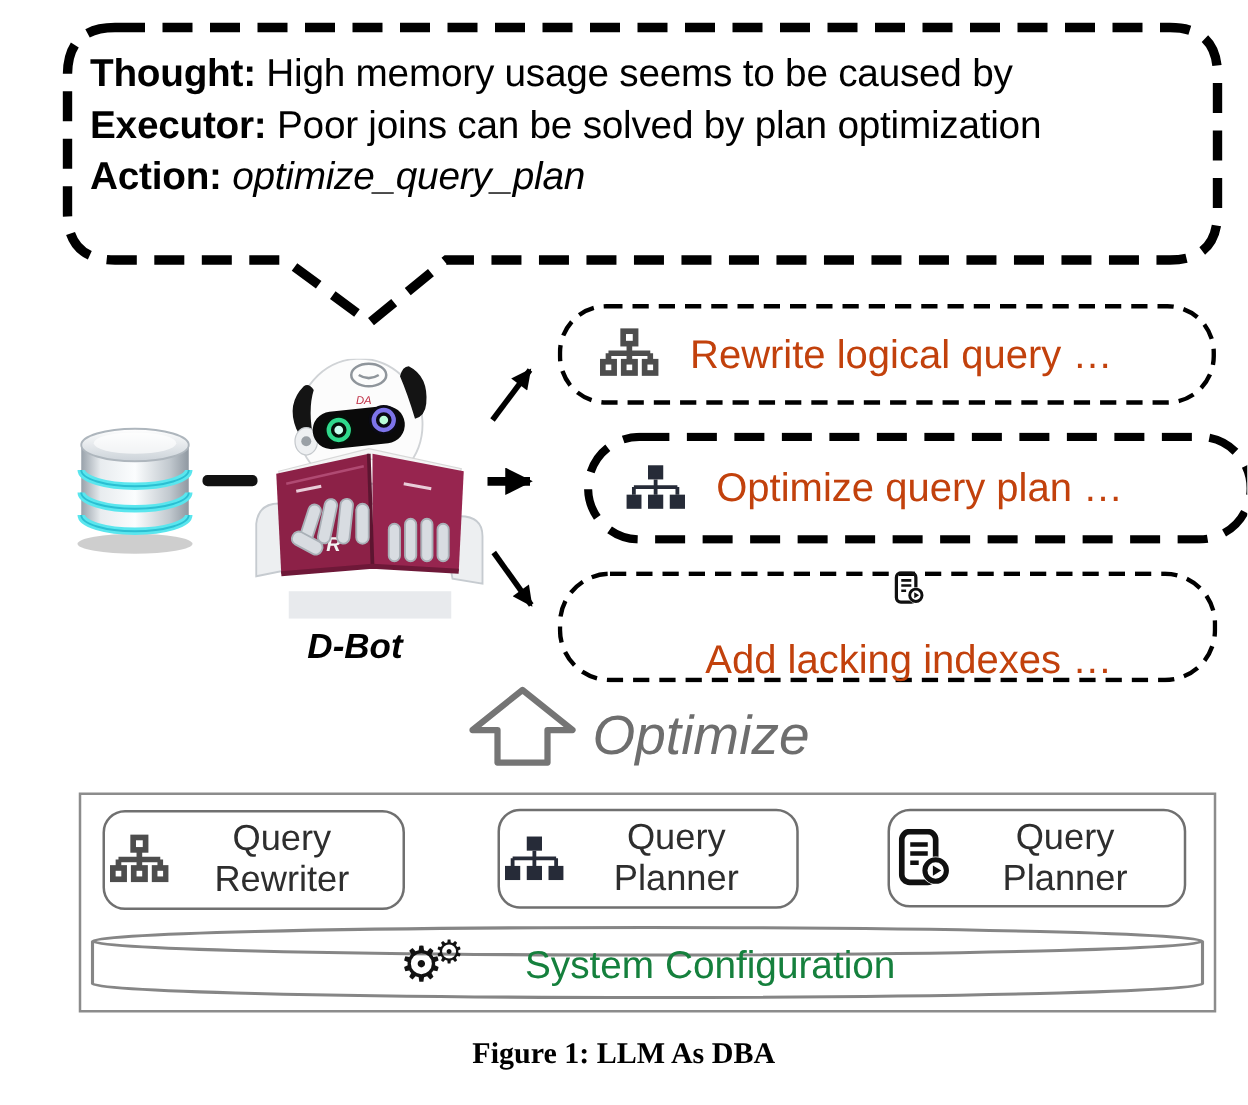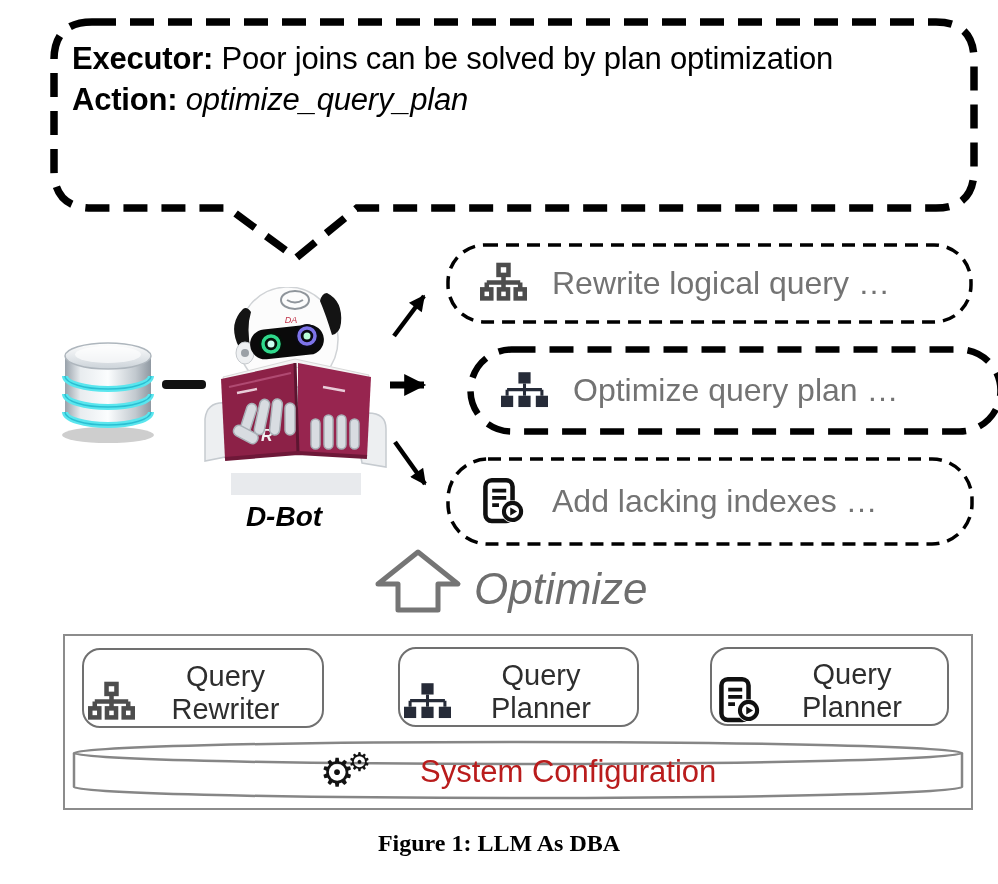--- a/index.html
+++ b/index.html
@@ -24,43 +24,43 @@
   .dbot-label{position:absolute;left:179px;top:501px;width:210px;text-align:center;
     font-size:28px;font-weight:bold;font-style:italic;letter-spacing:0;}
 
   .overlay{position:absolute;left:0;top:0;pointer-events:none;}
 
   
   .abox{position:absolute;display:flex;align-items:center;gap:25px;padding-left:34px;box-sizing:border-box;}
   .abox .outline{position:absolute;left:0;top:0;}
   .abox1{left:446px;top:243px;width:527px;height:81px;}
   .abox2{left:467px;top:346px;width:537px;height:89px;}
-  .abox3{left:446px;top:457px;width:528px;height:89px;}
+  .abox3{left:446px;top:457px;width:528px;height:89px;flex-direction:column;}
   .aicon{width:47px;height:47px;position:relative;}
-  .alabel{font-size:32px;color:#737373;white-space:nowrap;position:relative;}
+  .alabel{font-size:32px;color:#c2410c;white-space:nowrap;position:relative;}
 
   
   .doc-arrow{position:absolute;left:372px;top:548px;}
   .doc-label{position:absolute;left:474px;top:564px;font-size:44px;font-style:italic;color:#6e6e6e;}
 
   
   .panel{position:absolute;left:63px;top:634px;width:910px;height:176px;border:2px solid #8c8c8c;box-sizing:border-box;background:#fff;}
-  .qbox{position:absolute;display:flex;align-items:flex-end;border:2px solid #707070;border-radius:18px;box-sizing:border-box;
+  .qbox{position:absolute;display:flex;align-items:center;border:2px solid #707070;border-radius:18px;box-sizing:border-box;
         padding-left:4px;background:#fff;}
   .q1{left:17px;top:12px;width:242px;height:80px;}
   .q2{left:333px;top:11px;width:241px;height:80px;}
   .q3{left:645px;top:11px;width:239px;height:79px;}
   .qicon{width:47px;height:47px;flex:0 0 auto;}
   .qtext{flex:1;text-align:center;font-size:29px;line-height:1.13;color:#2e2e2e;padding-right:6px;}
   .cyl-svg{position:absolute;left:5px;top:102px;}
   .cyl-row{position:absolute;left:5px;top:114px;width:896px;height:44px;display:flex;align-items:center;justify-content:center;gap:42px;}
   .gears{display:inline-block;position:relative;color:#121212;font-family:"DejaVu Sans",sans-serif;line-height:1;white-space:nowrap;}
   .gears .g1{font-size:39px;}
   .gears .g2{font-size:26px;position:relative;left:-7px;top:-15px;}
-  .cyl-label{font-size:31px;color:#b91c1c;}
+  .cyl-label{font-size:31px;color:#15803d;}
 
   
   .caption{position:absolute;left:0;top:830px;width:100%;text-align:center;
     font-family:"Liberation Serif","DejaVu Serif",serif;font-weight:bold;font-size:24px;color:#000;}
 </style>
 </head>
 <body>
 
 <div class="stage">
 
@@ -92,20 +92,21 @@
         <path d="M30.5 32.5 L38 37 L30.5 41.5 Z" fill="#101010"></path>
       </symbol>
     </defs>
   </svg>
 
   <div class="bubble">
     <svg class="bubble-outline" width="928" height="262" viewBox="0 0 928 262">
       <path d="M 42,4 H 886 Q 924,4 924,42 V 152 Q 924,190 886,190 H 307 L 246,240 L 178,190 H 42 Q 4,190 4,152 V 42 Q 4,4 42,4 Z" fill="none" stroke="#000" stroke-width="7.5" stroke-dasharray="24 14"></path>
     </svg>
     <div class="bubble-text">
+      <div class="bline"><b>Thought:</b><span> High memory usage seems to be caused by</span></div>
       <div class="bline"><b>Executor:</b><span> Poor joins can be solved by plan optimization</span></div>
       <div class="bline"><b>Action:</b><span class="it"> optimize_query_plan</span></div>
     </div>
   </div>
 
   <svg class="db-svg" width="100" height="110" viewBox="0 0 100 110">
     <defs>
       <linearGradient id="dbbody" x1="0" y1="0" x2="1" y2="0">
         <stop offset="0" stop-color="#98a1aa"></stop>
           <stop offset="0.18" stop-color="#e8ecef"></stop>

